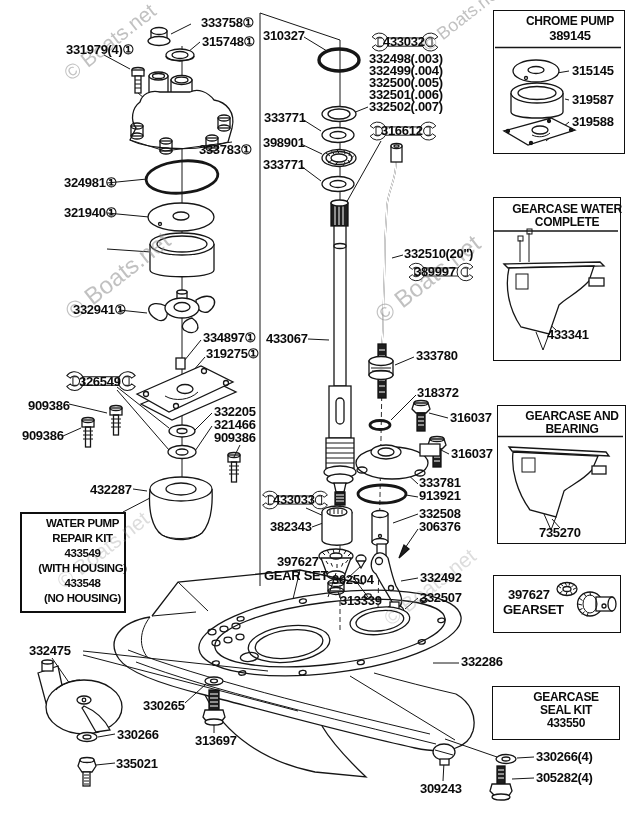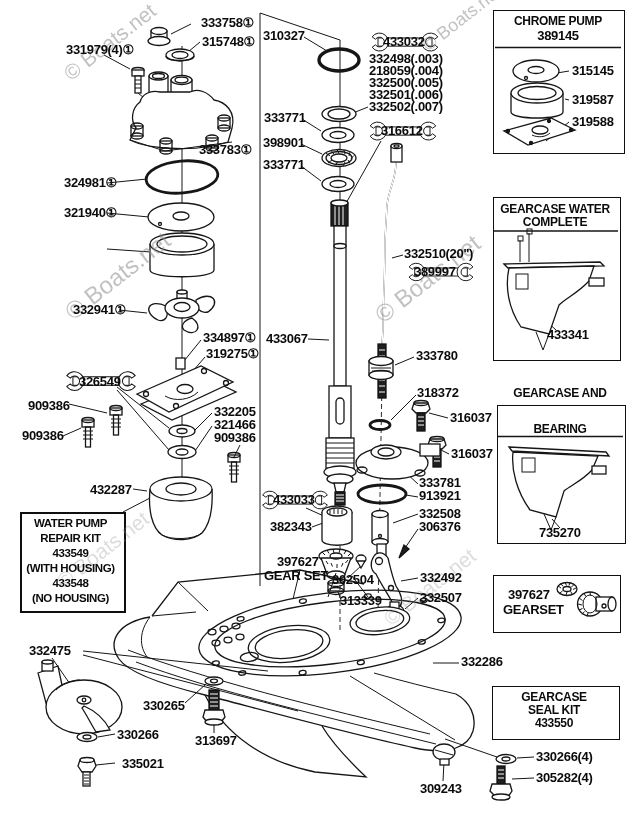--- a/index.html
+++ b/index.html
@@ -10,21 +10,21 @@
   .w{fill:#ffffff;}
   .d{fill:#1f1f1f;stroke:#111;}
   .wh{stroke:#ffffff;}
   .t{stroke-width:1;}
   .ld{stroke-width:1;}
   .th{stroke-width:2.8;}
   .or{stroke-width:3.4;}
   .dash{stroke-dasharray:5 3;stroke-width:.9;}
   .lbl{position:absolute;font-weight:bold;font-size:13px;line-height:1;letter-spacing:-0.3px;
        color:#0b0b0b;white-space:nowrap;}
-  .c{text-align:center;}
+  .c{text-align:center;margin-left:12px;}
   .s12{font-size:12px;}
   .s11{font-size:11.5px;letter-spacing:-0.4px;}
   .pbox{position:absolute;border:1.5px solid #0f0f0f;background:transparent;}
   .pbox.thick{border-width:2px;}
   .wm{position:absolute;font-size:21px;color:#8f8f8f;opacity:.55;transform:rotate(-38deg);
       white-space:nowrap;pointer-events:none;font-family:"Liberation Sans",sans-serif;}
   .wm.f2{opacity:.3;}
 </style>
 </head>
 <body>
@@ -433,26 +433,26 @@
   <span class="lbl" style="left:79px;top:375px;">326549</span>
   <span class="lbl" style="left:28px;top:399px;">909386</span>
   <span class="lbl" style="left:22px;top:429px;">909386</span>
   <span class="lbl" style="left:214px;top:405px;">332205</span>
   <span class="lbl" style="left:214px;top:418px;">321466</span>
   <span class="lbl" style="left:214px;top:431px;">909386</span>
   <span class="lbl" style="left:90px;top:483px;">432287</span>
   <span class="lbl" style="left:29px;top:644px;">332475</span>
   <span class="lbl" style="left:143px;top:699px;">330265</span>
   <span class="lbl" style="left:117px;top:728px;text-align:center;">330266</span>
-  <span class="lbl" style="left:122px;top:757px;text-align:center;">335021</span>
+  <span class="lbl" style="left:116px;top:757px;text-align:center;">335021</span>
   <span class="lbl" style="left:195px;top:734px;">313697</span>
   <span class="lbl" style="left:263px;top:29px;">310327</span>
   <span class="lbl" style="left:383px;top:35px;">433032</span>
   <span class="lbl" style="left:369px;top:52px;">332498(.003)</span>
-  <span class="lbl" style="left:369px;top:64px;">218059(.004)</span>
+  <span class="lbl" style="left:369px;top:64px;">332499(.004)</span>
   <span class="lbl" style="left:369px;top:76px;">332500(.005)</span>
   <span class="lbl" style="left:369px;top:88px;">332501(.006)</span>
   <span class="lbl" style="left:369px;top:100px;">332502(.007)</span>
   <span class="lbl" style="left:264px;top:111px;">333771</span>
   <span class="lbl" style="left:263px;top:136px;">398901</span>
   <span class="lbl" style="left:263px;top:158px;">333771</span>
   <span class="lbl" style="left:381px;top:124px;">316612</span>
   <span class="lbl" style="left:404px;top:247px;">332510(20'')</span>
   <span class="lbl" style="left:414px;top:265px;">389997</span>
   <span class="lbl" style="left:266px;top:332px;">433067</span>
@@ -481,21 +481,21 @@
 <span class="lbl c s12" style="left:495px;top:15px;width:126px;">CHROME PUMP</span>
 <span class="lbl c" style="left:495px;top:29px;width:126px;">389145</span>
 <span class="lbl" style="left:572px;top:64px;">315145</span>
 <span class="lbl" style="left:572px;top:93px;">319587</span>
 <span class="lbl" style="left:572px;top:115px;">319588</span>
 
 <span class="lbl c s12" style="left:494px;top:203px;width:122px;">GEARCASE WATER</span>
 <span class="lbl c s12" style="left:494px;top:216px;width:122px;">COMPLETE</span>
 <span class="lbl" style="left:547px;top:328px;">433341</span>
 
-<span class="lbl c s12" style="left:499px;top:387px;width:122px;">GEARCASE AND</span>
+<span class="lbl c s12" style="left:499px;top:410px;width:122px;">GEARCASE AND</span>
 <span class="lbl c s12" style="left:499px;top:423px;width:122px;">BEARING</span>
 <span class="lbl" style="left:539px;top:526px;">735270</span>
 
 <span class="lbl" style="left:508px;top:588px;">397627</span>
 <span class="lbl" style="left:503px;top:603px;">GEARSET</span>
 
 <span class="lbl c s12" style="left:493px;top:691px;width:122px;">GEARCASE</span>
 <span class="lbl c s12" style="left:493px;top:704px;width:122px;">SEAL KIT</span>
 <span class="lbl c s12" style="left:493px;top:717px;width:122px;">433550</span>
 

